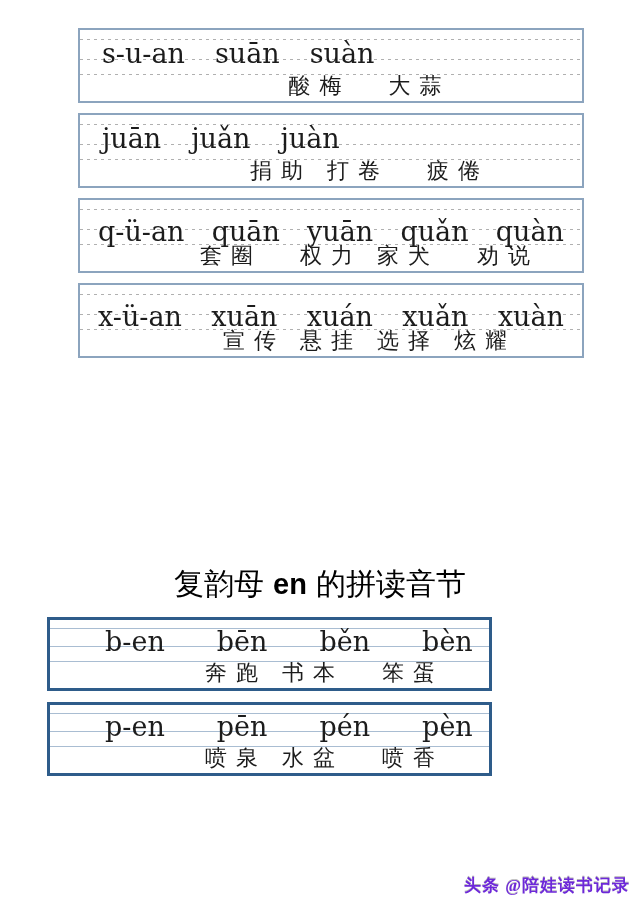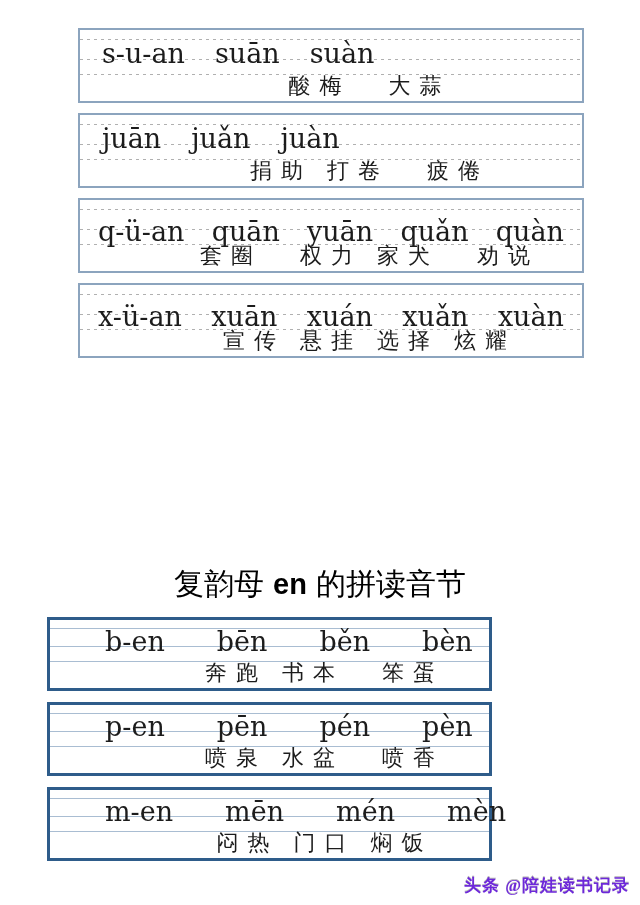--- a/index.html
+++ b/index.html
@@ -143,25 +143,16 @@
   <div class="pbox">
     <div class="py start">
       <span>p-en</span>
       <span>pēn</span>
       <span>pén</span>
       <span>pèn</span>
     </div>
     <div class="hz">喷 泉　水 盆　　喷 香</div>
   </div>
 
-  <div class="pbox">
-    <div class="py start">
-      <span>m-en</span>
-      <span>mēn</span>
-      <span>mén</span>
-      <span>mèn</span>
-    </div>
-    <div class="hz">闷 热　门 口　焖 饭</div>
-  </div>
 
 </div>
 
 <div class="watermark">头条 @陪娃读书记录</div>
 
 </body></html>

